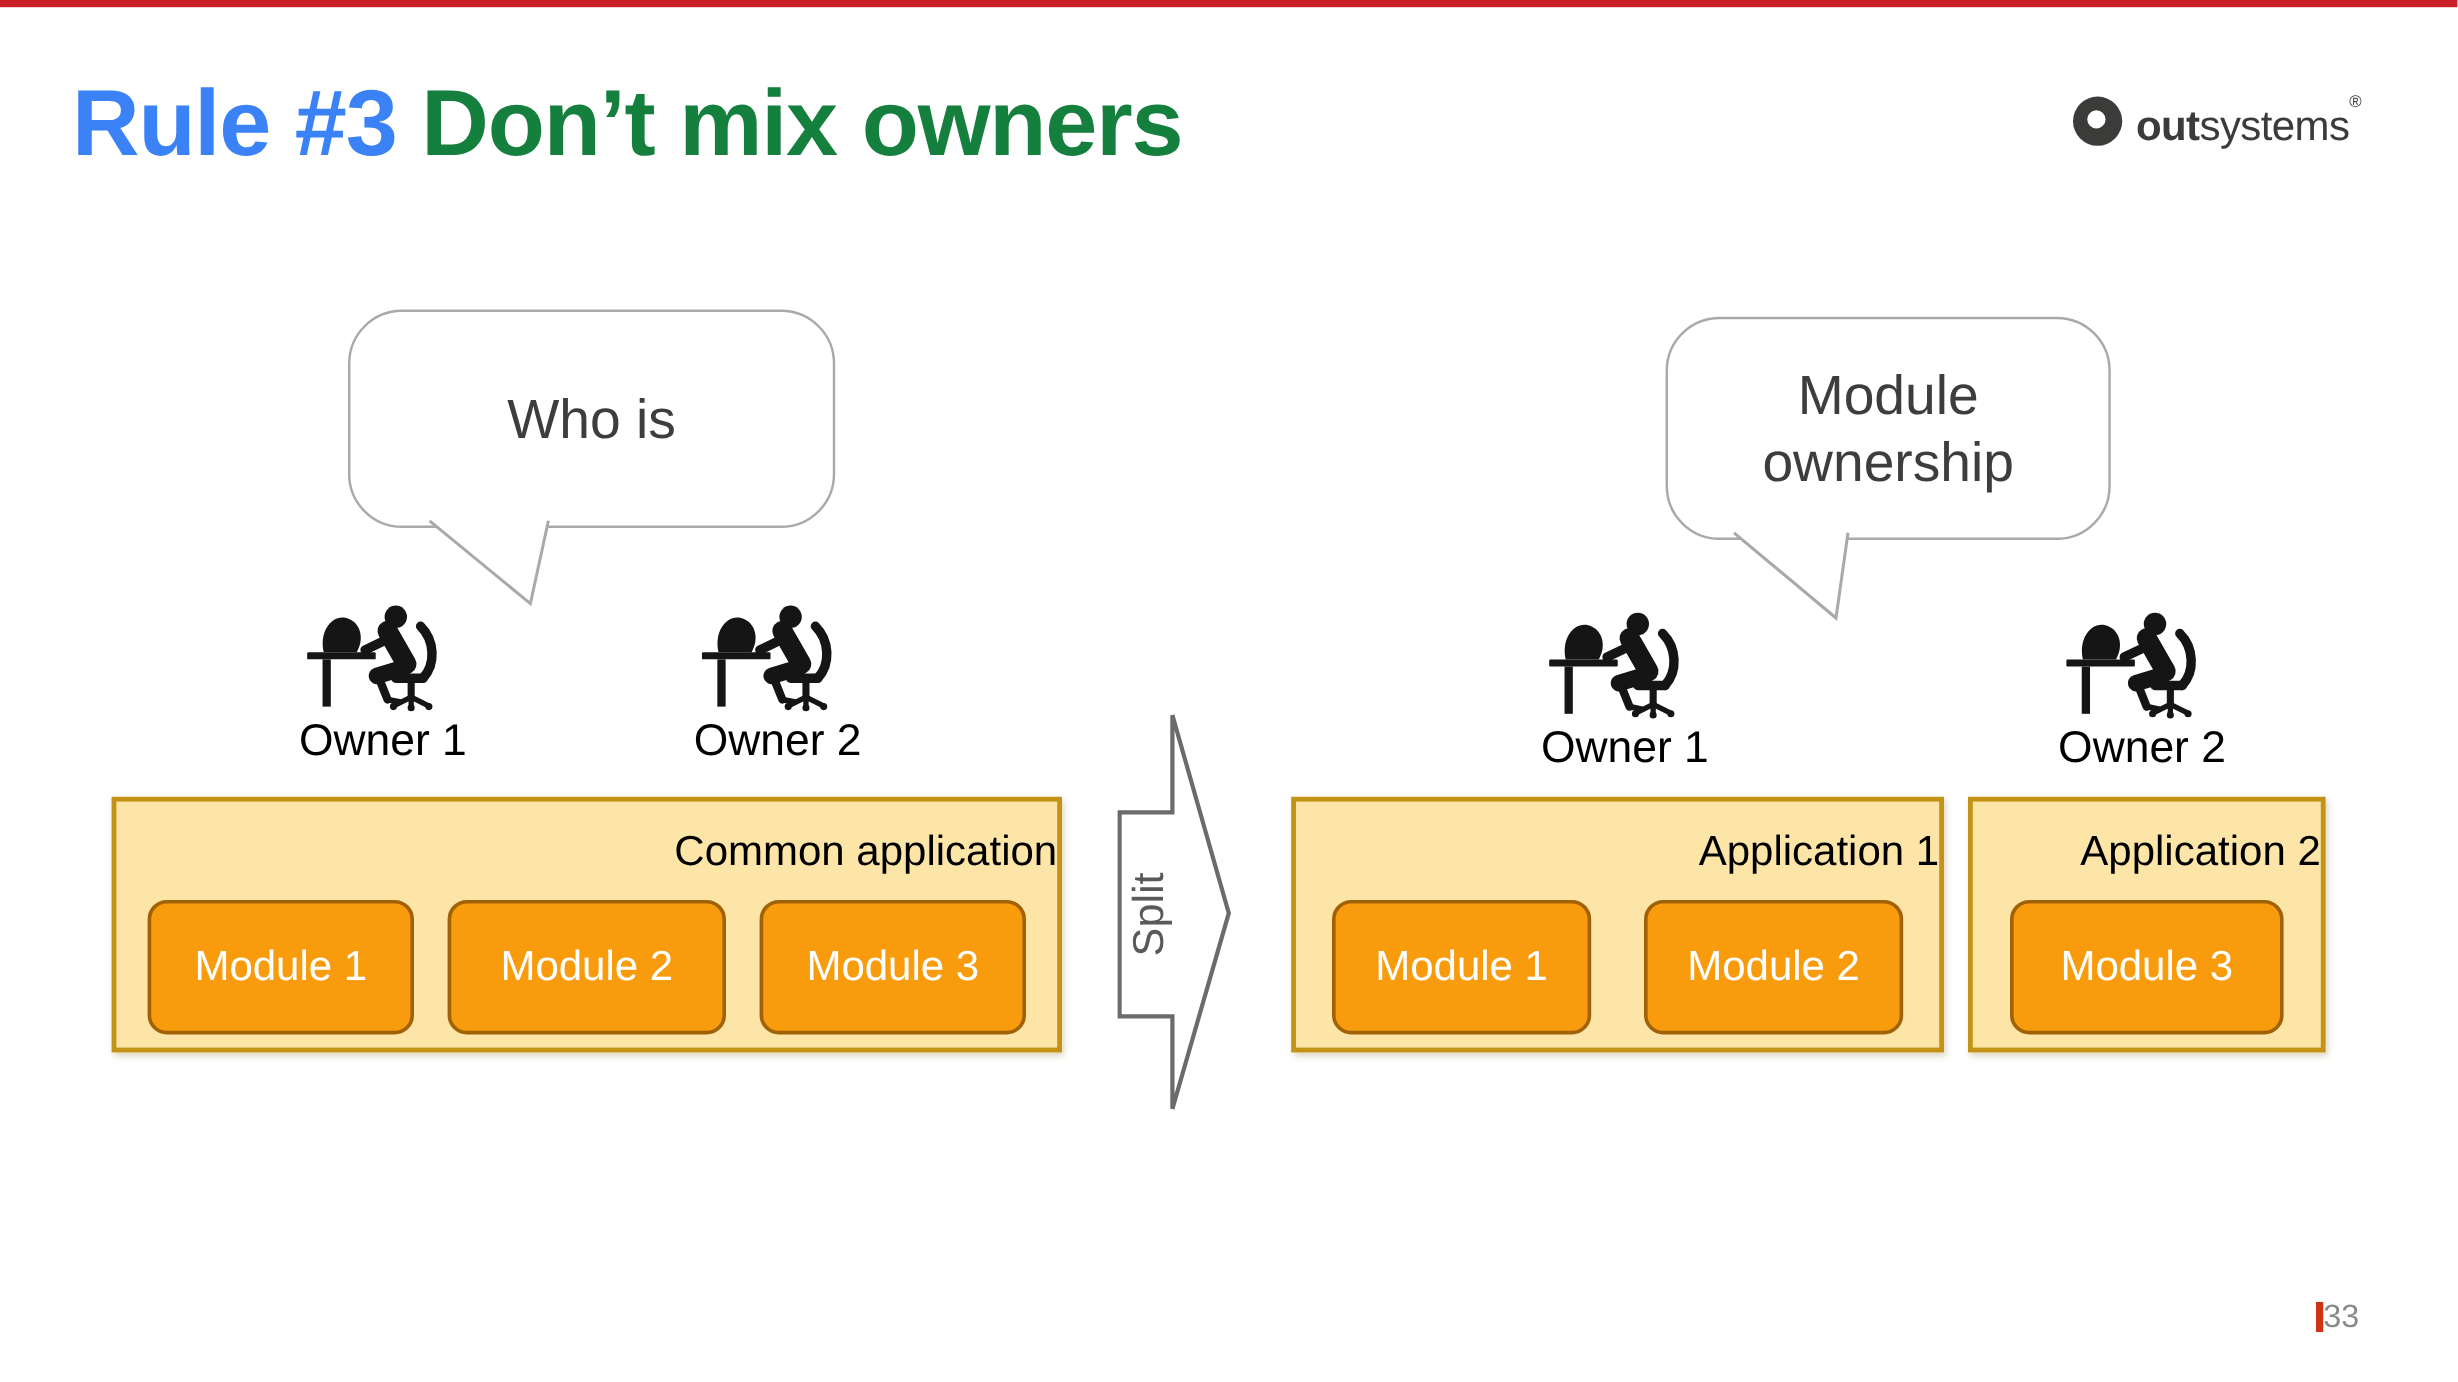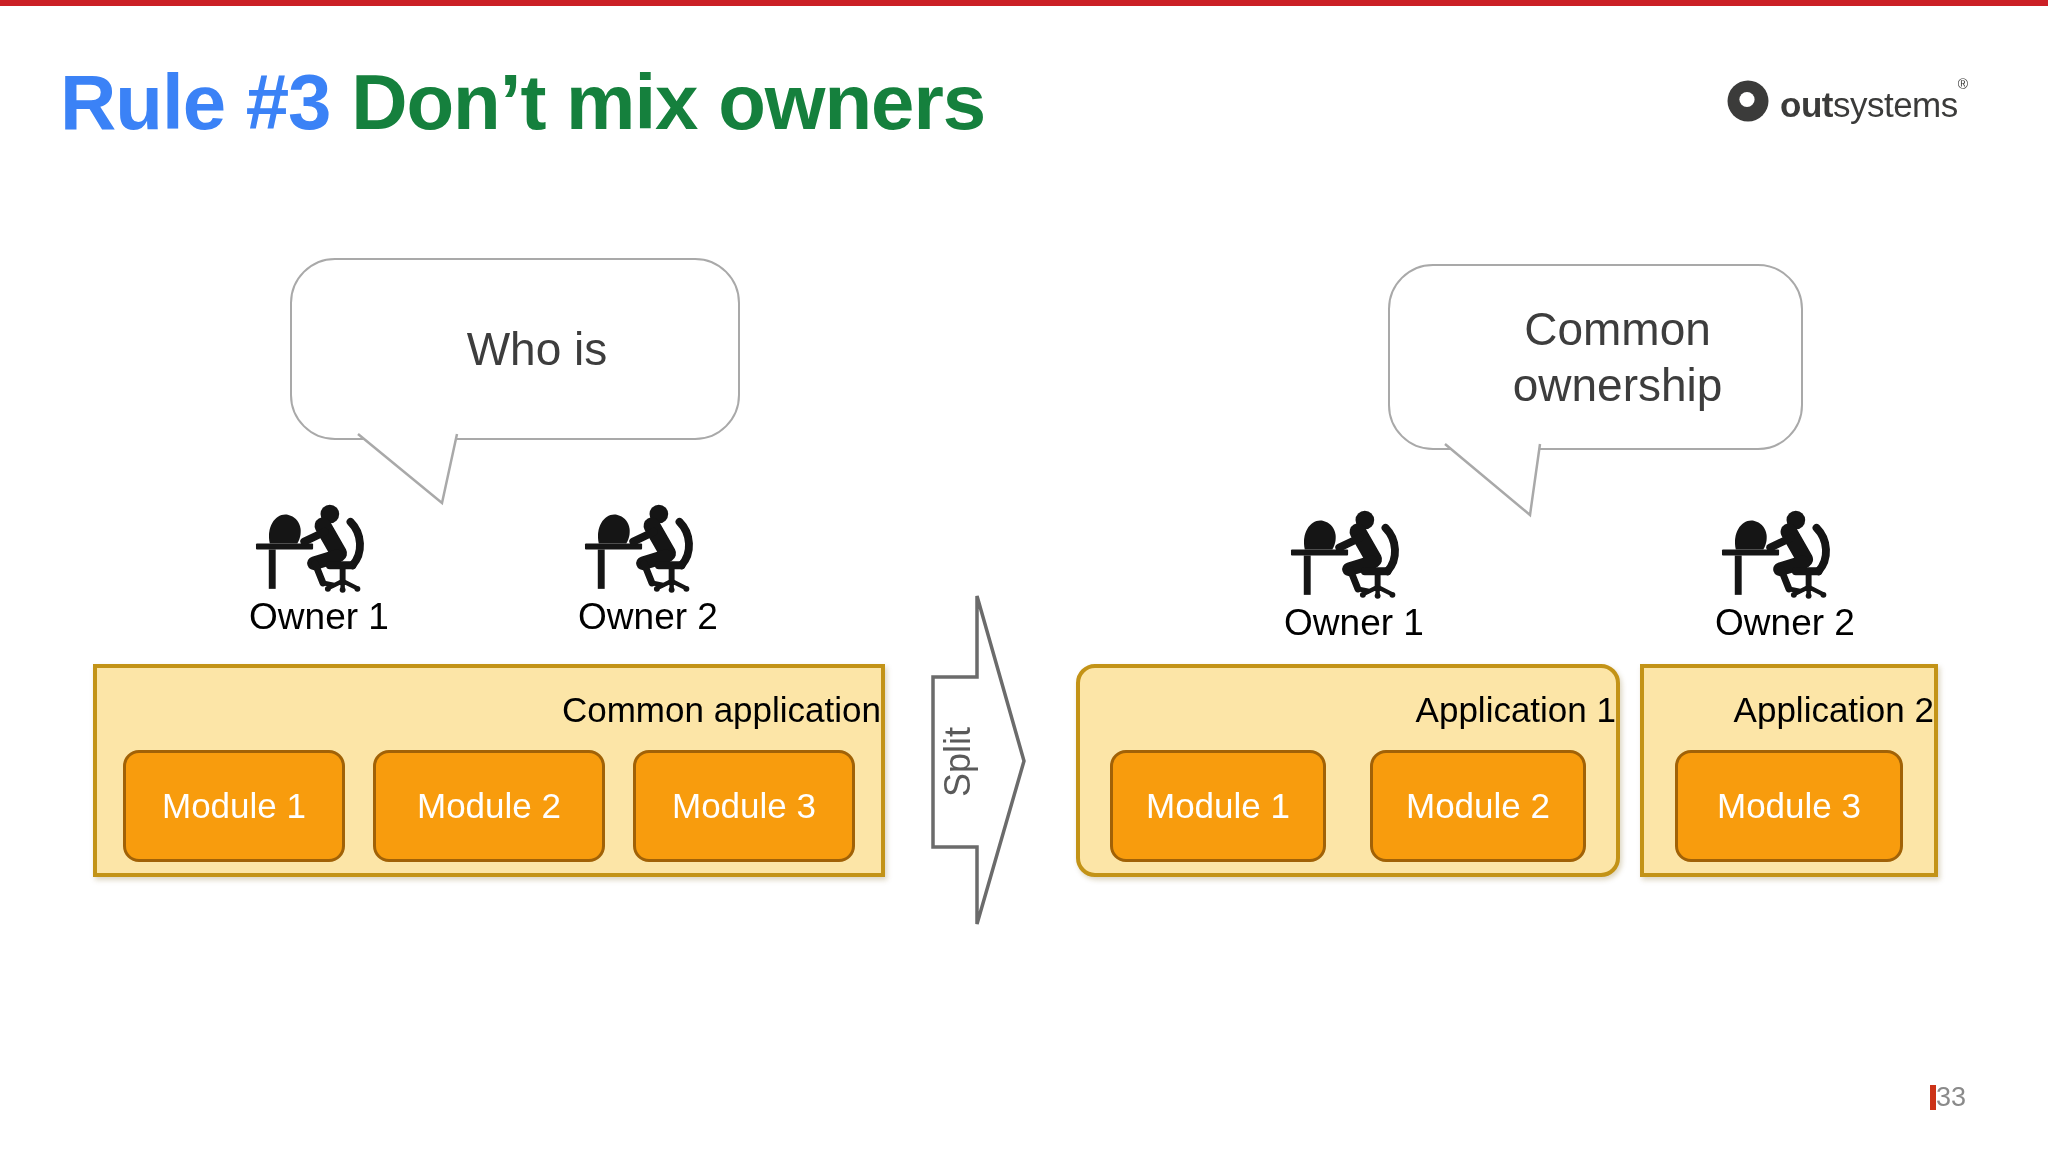--- a/index.html
+++ b/index.html
@@ -20,21 +20,21 @@
 
   
   .logo{left:1726px;top:76px;display:flex;align-items:center;gap:10px;}
   .logo-text{font-size:35px;color:#3B3B3A;letter-spacing:-0.5px;white-space:nowrap;}
   .logo-text .bold{font-weight:bold;}
   .logo-text sup{font-size:14px;vertical-align:28px;}
 
   
   .bubble{border:2.5px solid #A9A9A9;border-radius:45px;background:#fff;
     display:flex;flex-direction:column;align-items:center;justify-content:center;
-    font-size:46px;color:#3D3D3D;line-height:1.22;text-align:center;padding-left:44px;}
+    font-size:46px;color:#3D3D3D;line-height:1.22;text-align:center;}
   .bubble-tail{overflow:visible;}
 
   
   .owner{width:240px;text-align:center;}
   .owner svg{display:block;margin:0 auto;}
   .owner-label{font-size:37px;color:#000;margin-top:2px;white-space:nowrap;}
 
   
   .app-box{background:#FCE5A7;border:4px solid #C39317;box-sizing:border-box;
     box-shadow:2px 3px 5px rgba(120,90,10,0.25);}
@@ -95,21 +95,21 @@
 </div>
 
 <div class="abs bubble" style="left:290px;top:258px;width:402px;height:178px;">
   <div>Who is</div>
 </div>
 <svg class="abs bubble-tail" style="left:290px;top:433px;" width="402" height="74">
   <path d="M68 1 L152 70 L167 1" fill="#ffffff" stroke="#A9A9A9" stroke-width="2.5"></path>
 </svg>
 
 <div class="abs bubble" style="left:1388px;top:264px;width:367px;height:182px;">
-  <div>Common</div>
+  <div>Module</div>
   <div>ownership</div>
 </div>
 <svg class="abs bubble-tail" style="left:1388px;top:443px;" width="367" height="78">
   <path d="M57 1 L142 72 L152 1" fill="#ffffff" stroke="#A9A9A9" stroke-width="2.5"></path>
 </svg>
 
 <div class="abs owner" style="left:199px;top:500px;">
   <svg width="128" height="94" viewBox="0 0 130 95">
       <use href="#person-desk"></use>
     </svg>
@@ -142,21 +142,21 @@
     <div class="module" style="width:232px;">Module 2</div>
     <div class="module" style="width:222px;">Module 3</div>
   </div>
 </div>
 
 <svg class="abs split-arrow" width="96" height="334" viewBox="0 0 96 334">
   <path d="M46 3 L93 168 L46 331 L46 254 L2 254 L2 84 L46 84 Z" fill="#ffffff" stroke="#6B6B6B" stroke-width="3.5" stroke-linejoin="miter"></path>
   <text transform="translate(26,169) rotate(-90)" text-anchor="middle" dominant-baseline="central" font-size="36" fill="#5A5A5A" font-family="Liberation Sans, sans-serif">Split</text>
 </svg>
 
-<div class="abs app-box" style="left:1076px;top:664px;width:544px;height:213px;border-radius:19px;">
+<div class="abs app-box" style="left:1076px;top:664px;width:544px;height:213px;">
   <div class="app-title">Application 1</div>
   <div class="module-row" style="padding:0 30px;">
     <div class="module" style="width:216px;">Module 1</div>
     <div class="module" style="width:216px;">Module 2</div>
   </div>
 </div>
 
 <div class="abs app-box" style="left:1640px;top:664px;width:298px;height:213px;">
   <div class="app-title">Application 2</div>
   <div class="module-row" style="justify-content:center;">

